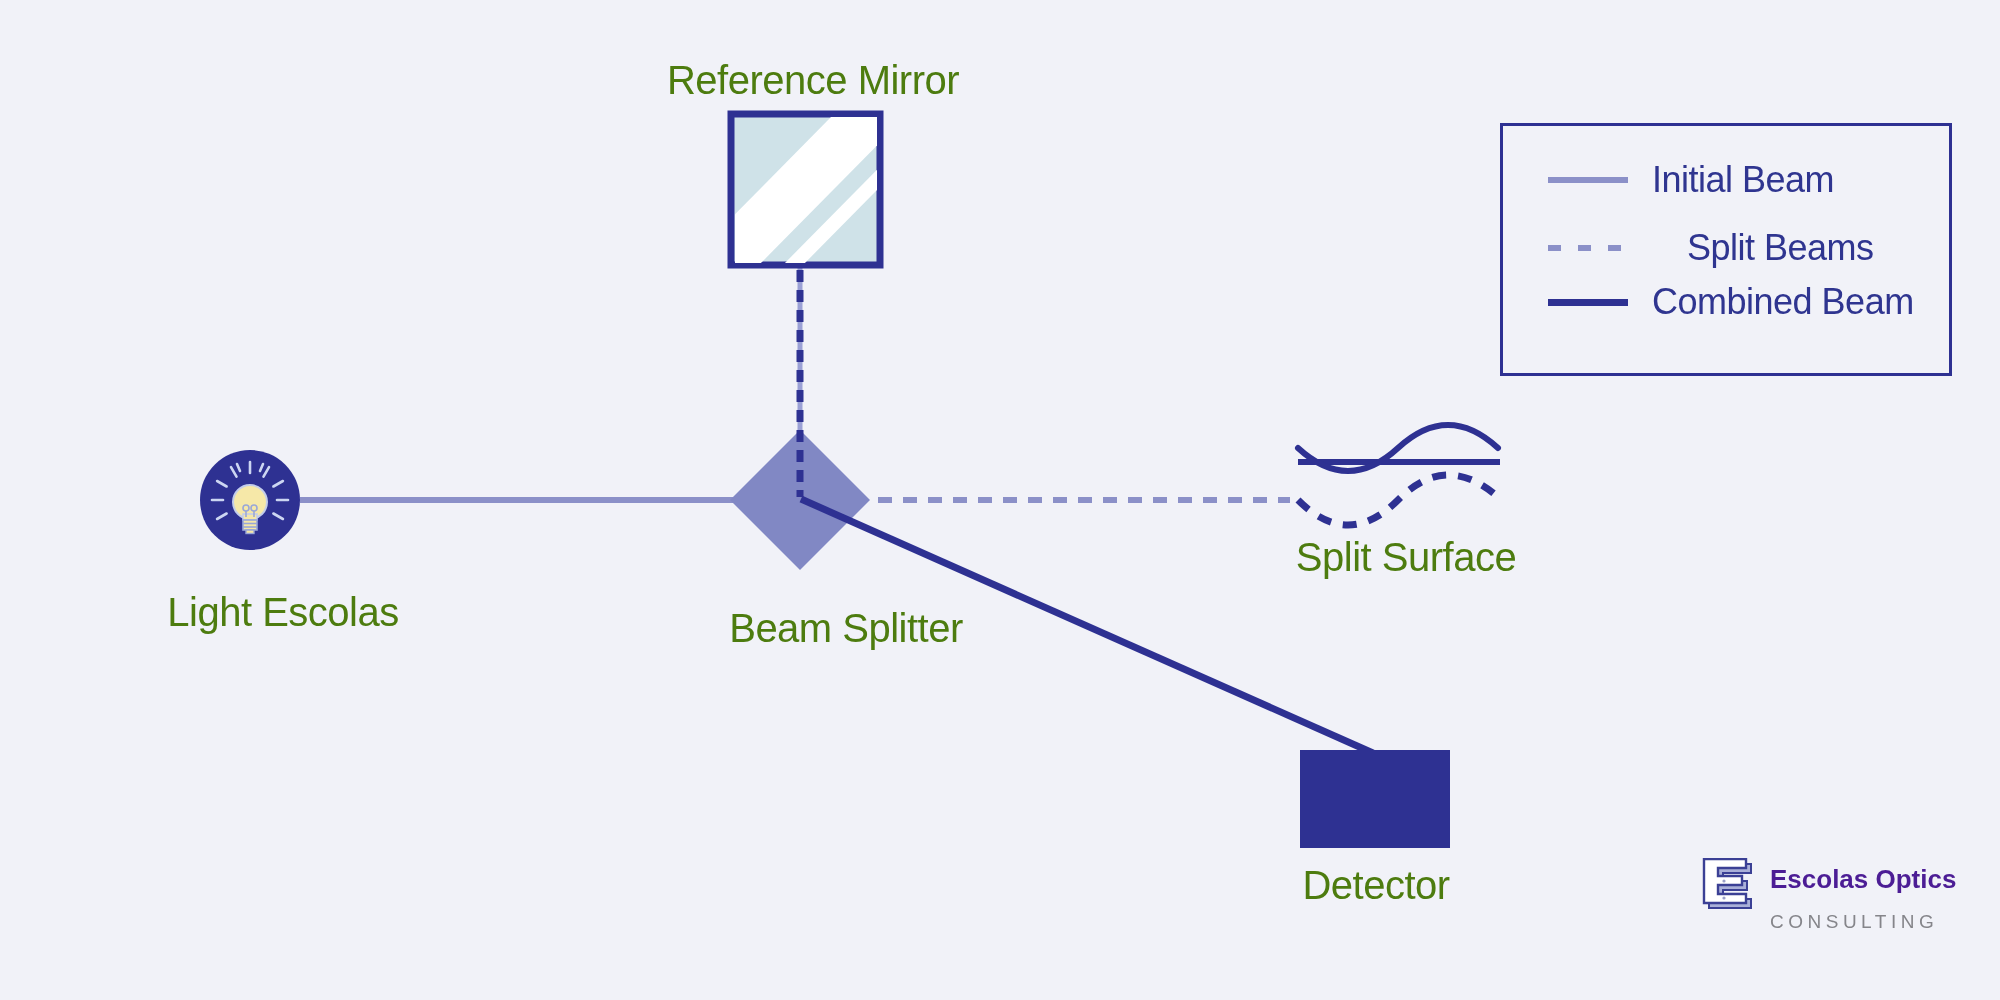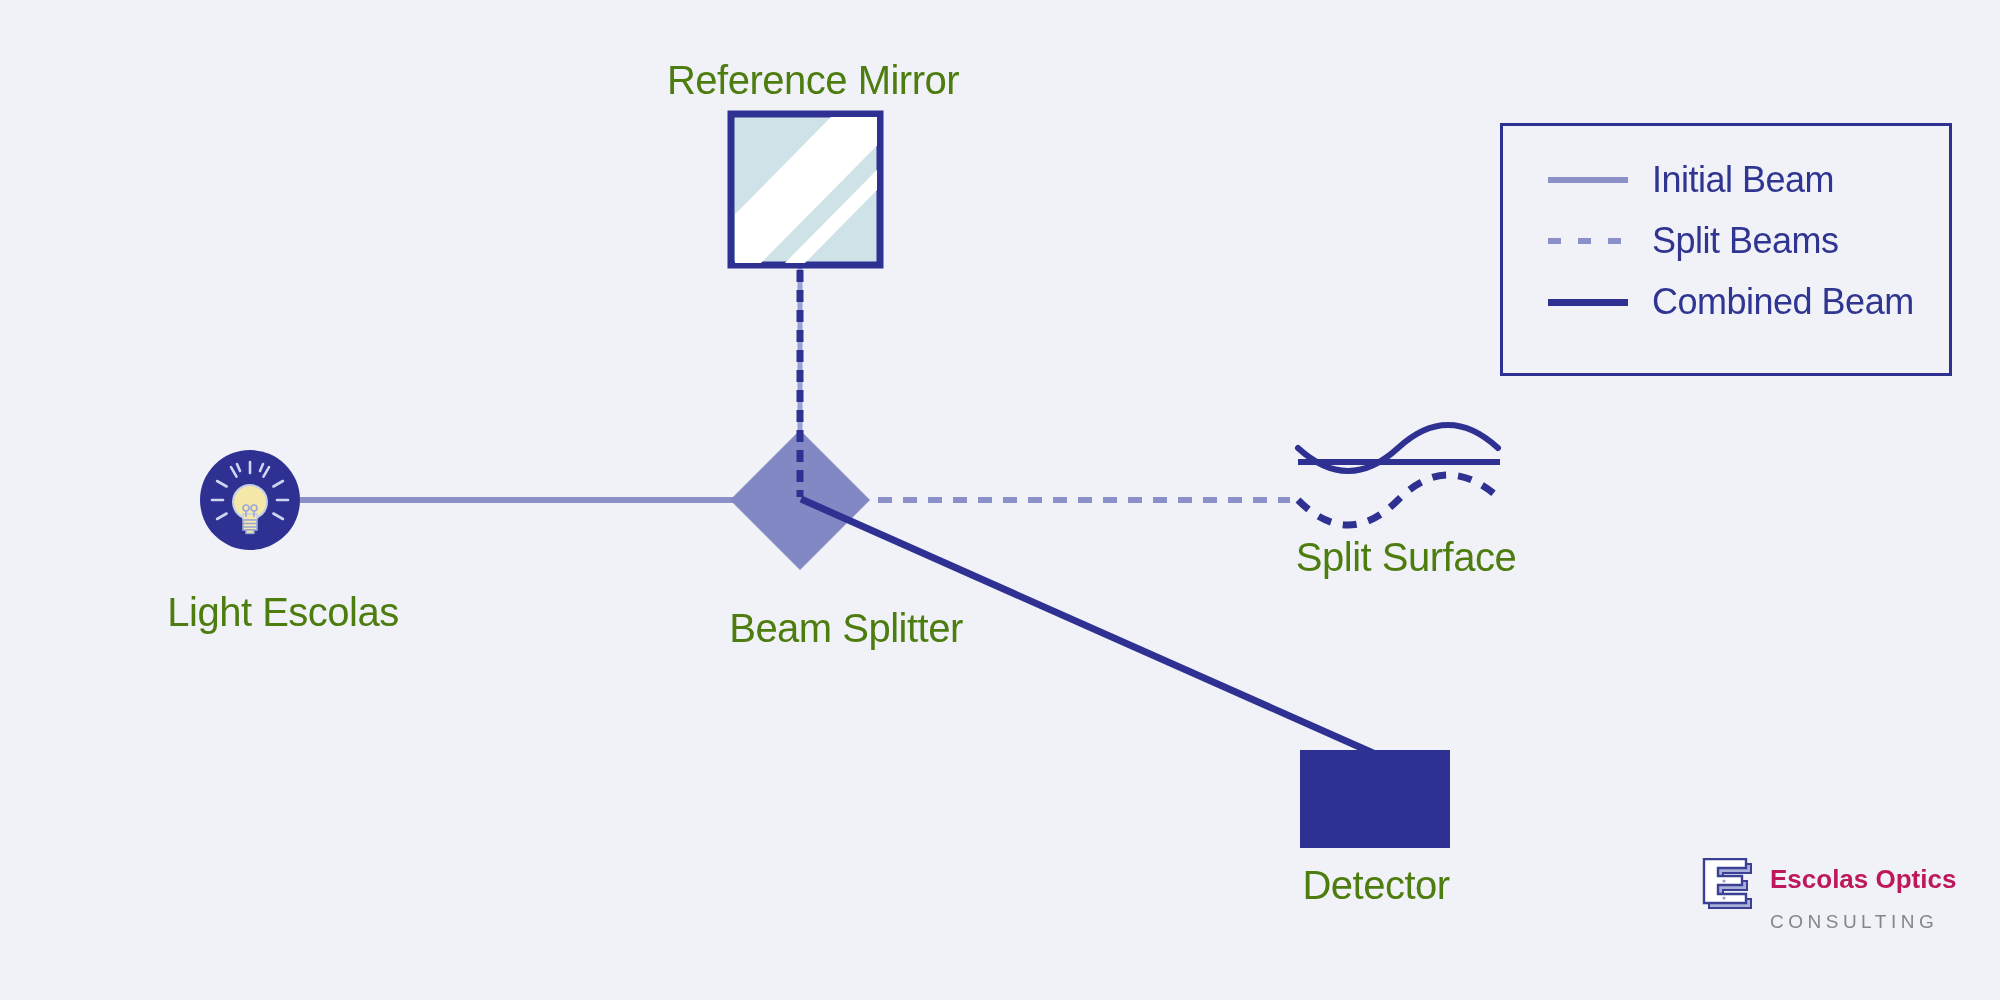--- a/index.html
+++ b/index.html
@@ -51,21 +51,21 @@
     position:absolute;
     left:1702px;top:858px;
     display:flex;
     align-items:flex-start;
     gap:12px;
   }
   .brand-text{display:flex;flex-direction:column;margin-top:6px;}
   .brand-name{
     font-size:26px;
     font-weight:bold;
-    color:#be185d;
+    color:#4c1d95;
     white-space:nowrap;
     letter-spacing:0px;
   }
   .brand-tagline{
     font-size:19px;
     letter-spacing:4.5px;
     color:#85858a;
     margin-top:16px;
     white-space:nowrap;
   }
@@ -144,21 +144,21 @@
   <div class="node-label" style="left:283px;top:590px;">Light Escolas</div>
   <div class="node-label" style="left:846px;top:606px;">Beam Splitter</div>
   <div class="node-label" style="left:1406px;top:535px;">Split Surface</div>
   <div class="node-label" style="left:1376px;top:863px;">Detector</div>
 
   <div class="legend">
     <div class="legend-row" style="top:34px;">
       <div class="swatch swatch-initial"></div>
       <div class="legend-label">Initial Beam</div>
     </div>
-    <div class="legend-row" style="top:95px;">
+    <div class="legend-row" style="top:102px;gap:35px;">
       <div class="swatch swatch-split"></div>
       <div class="legend-label">Split Beams</div>
     </div>
     <div class="legend-row" style="top:156px;text-align:right;">
       <div class="swatch swatch-combined"></div>
       <div class="legend-label">Combined Beam</div>
     </div>
   </div>
 
   <div class="branding">

